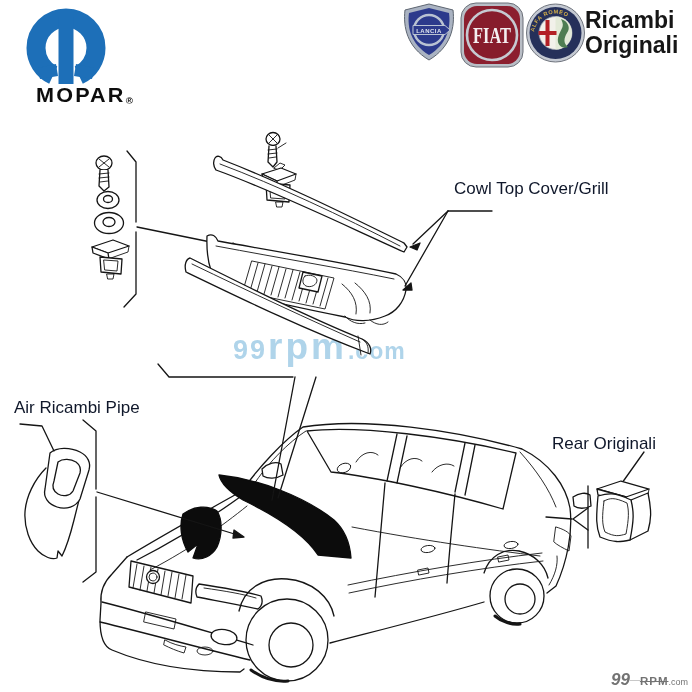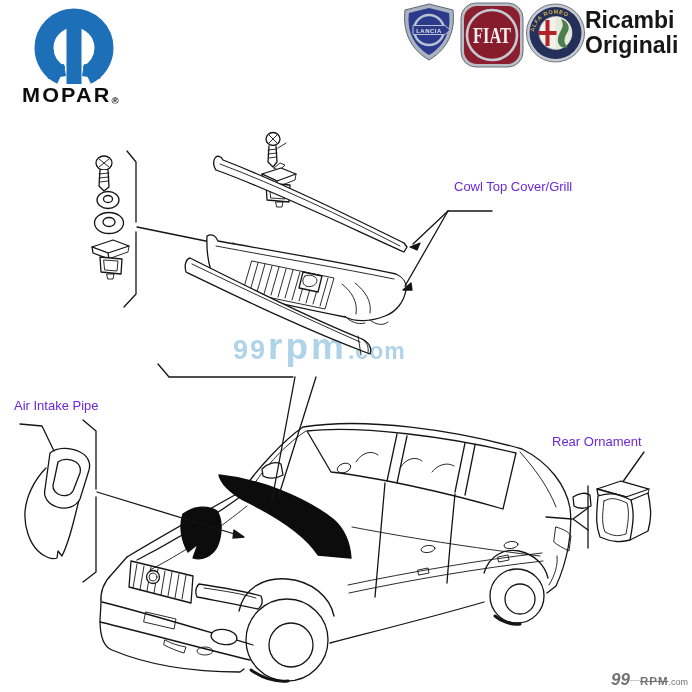--- a/index.html
+++ b/index.html
@@ -1,28 +1,28 @@
 <!DOCTYPE html>
 <html><head>
 <meta charset="utf-8">
 <style>
   html,body{margin:0;padding:0;}
   body{width:692px;height:692px;position:relative;background:#fff;overflow:hidden;
        font-family:"Liberation Sans", sans-serif;}
   
-  .mopar{position:absolute;left:22px;top:4px;width:110px;height:106px;}
+  .mopar{position:absolute;left:14px;top:4px;width:110px;height:106px;text-align:right;}
   .mopar-word{position:absolute;left:0px;top:80px;width:110px;font-size:20px;font-weight:bold;
               letter-spacing:2px;color:#0d0d0d;transform:scaleX(1.08);transform-origin:left;}
   .mopar-reg{font-size:9px;vertical-align:-2px;letter-spacing:0;}
   .badges{position:absolute;left:398px;top:2px;height:70px;}
   .badge{position:absolute;top:0;}
   .tagline{position:absolute;left:585px;top:8px;width:110px;color:#161616;
            font-size:23px;font-weight:bold;line-height:25px;}
   
-  .part-label{position:absolute;color:#6d28d9;font-size:13px;white-space:nowrap;z-index:5;}
+  .part-label{position:absolute;color:#0f172a;font-size:17px;white-space:nowrap;z-index:5;}
   #lbl-cowl{left:454px;top:179px;}
   #lbl-air{left:14px;top:398px;}
   #lbl-rear{left:552px;top:434px;}
   
   .wm-center{position:absolute;left:233px;top:326px;z-index:1;color:#afd4ea;white-space:nowrap;}
   .wm-center .p1{font-size:27px;font-weight:600;letter-spacing:2px;}
   .wm-center .p2{font-size:37px;font-weight:bold;letter-spacing:3px;margin:0 1px;}
   .wm-center .p3{font-size:23px;font-weight:600;letter-spacing:1px;}
   .wm-corner{position:absolute;right:4px;bottom:2px;z-index:4;color:#737373;white-space:nowrap;}
   .wm-corner .p1{font-size:17px;font-weight:bold;font-style:italic;}
@@ -79,22 +79,22 @@
 <div class="tagline">
   <div>Ricambi</div>
   <div>Originali</div>
 </div>
 
 <div class="wm-center"><span class="p1">99</span><span class="p2">rpm</span><span class="p3">.com</span></div>
 
 <div class="wm-corner"><span class="p1">99</span><span class="dash"></span><span class="p2">RPM</span><span class="p3">.com</span></div>
 
 <div class="part-label" id="lbl-cowl">Cowl Top Cover/Grill</div>
-<div class="part-label" id="lbl-air">Air Intake Pipe</div>
-<div class="part-label" id="lbl-rear">Rear Ornament</div>
+<div class="part-label" id="lbl-air">Air Ricambi Pipe</div>
+<div class="part-label" id="lbl-rear">Rear Originali</div>
 
 <svg id="diagram-svg" width="692" height="692" viewBox="0 0 692 692">
 
   <g class="lineart">
 
     <path d="M127,557 C165,534 210,509 242,491 C258,468 284,440 303,427 C365,417 455,430 522,449 C550,463 566,486 570,508 C573,532 567,562 556,586 L547,593"></path>
 
     <path d="M127,557 L112,574 C103,583 100,592 101,603 L100,620 C100,637 104,647 112,650 C150,666 196,672 240,672 L244,669"></path>
     <path d="M102,602 C150,614 205,631 253,645"></path>
     <path d="M100,622 C150,634 200,648 250,660"></path>

